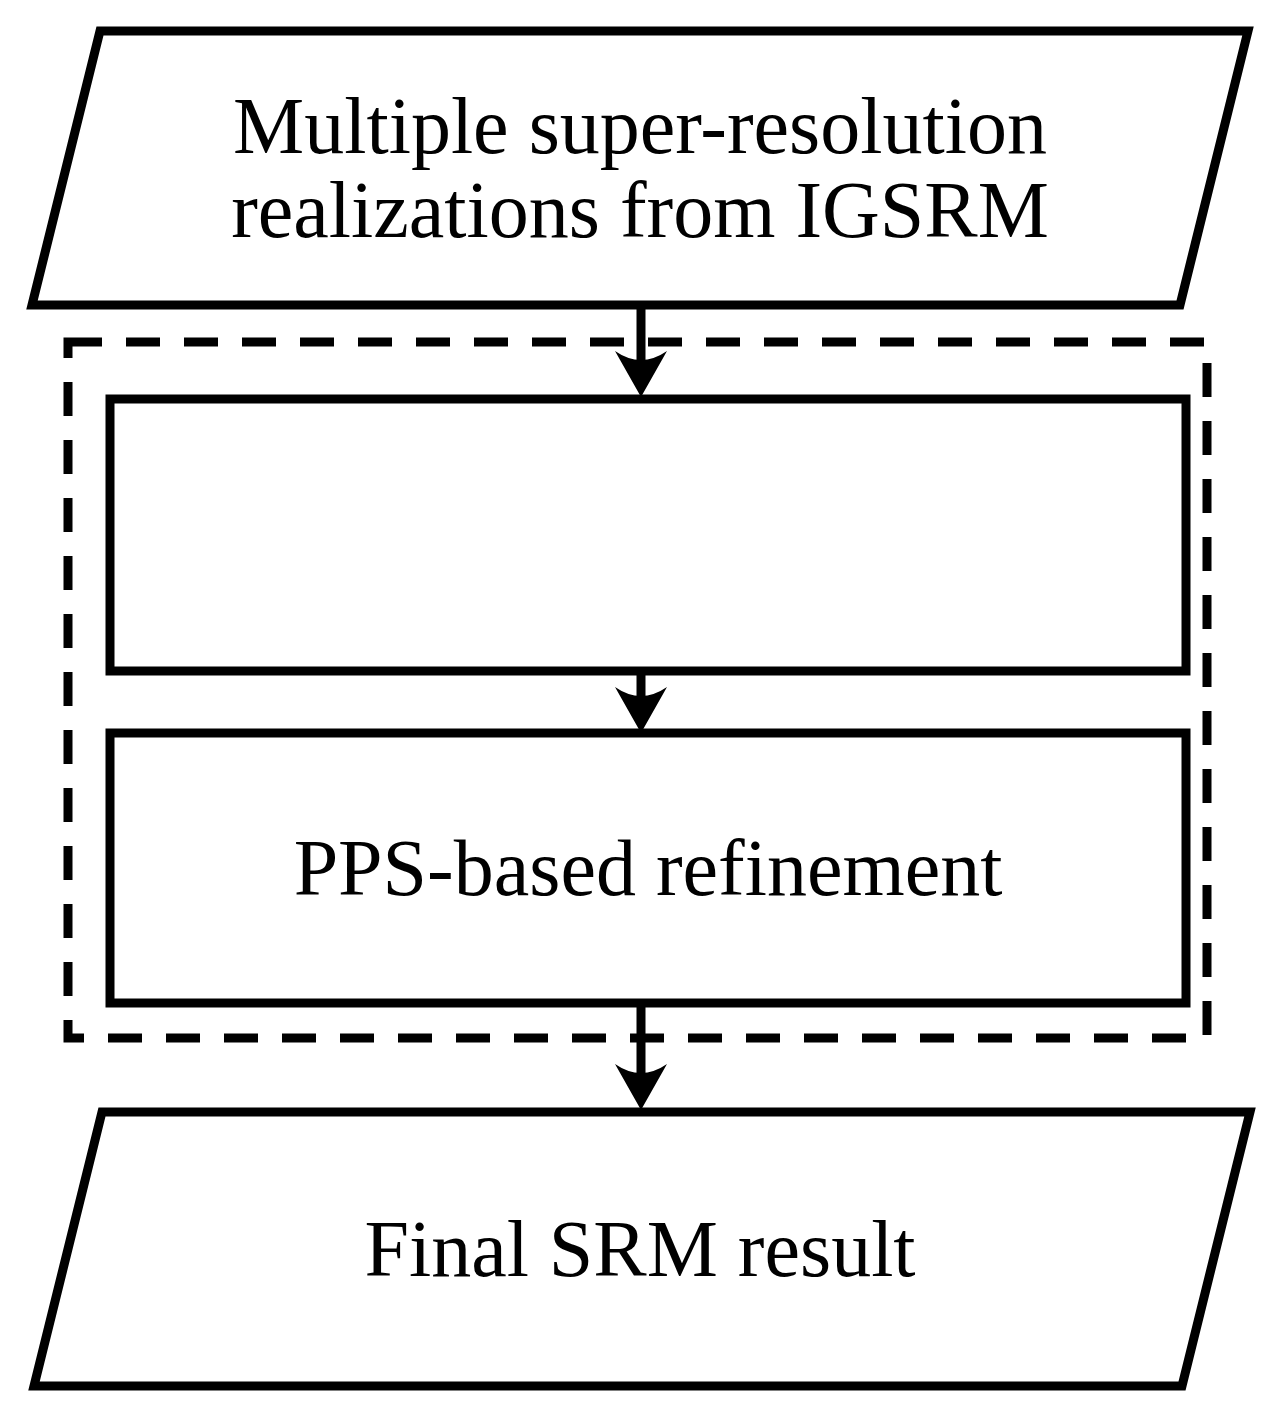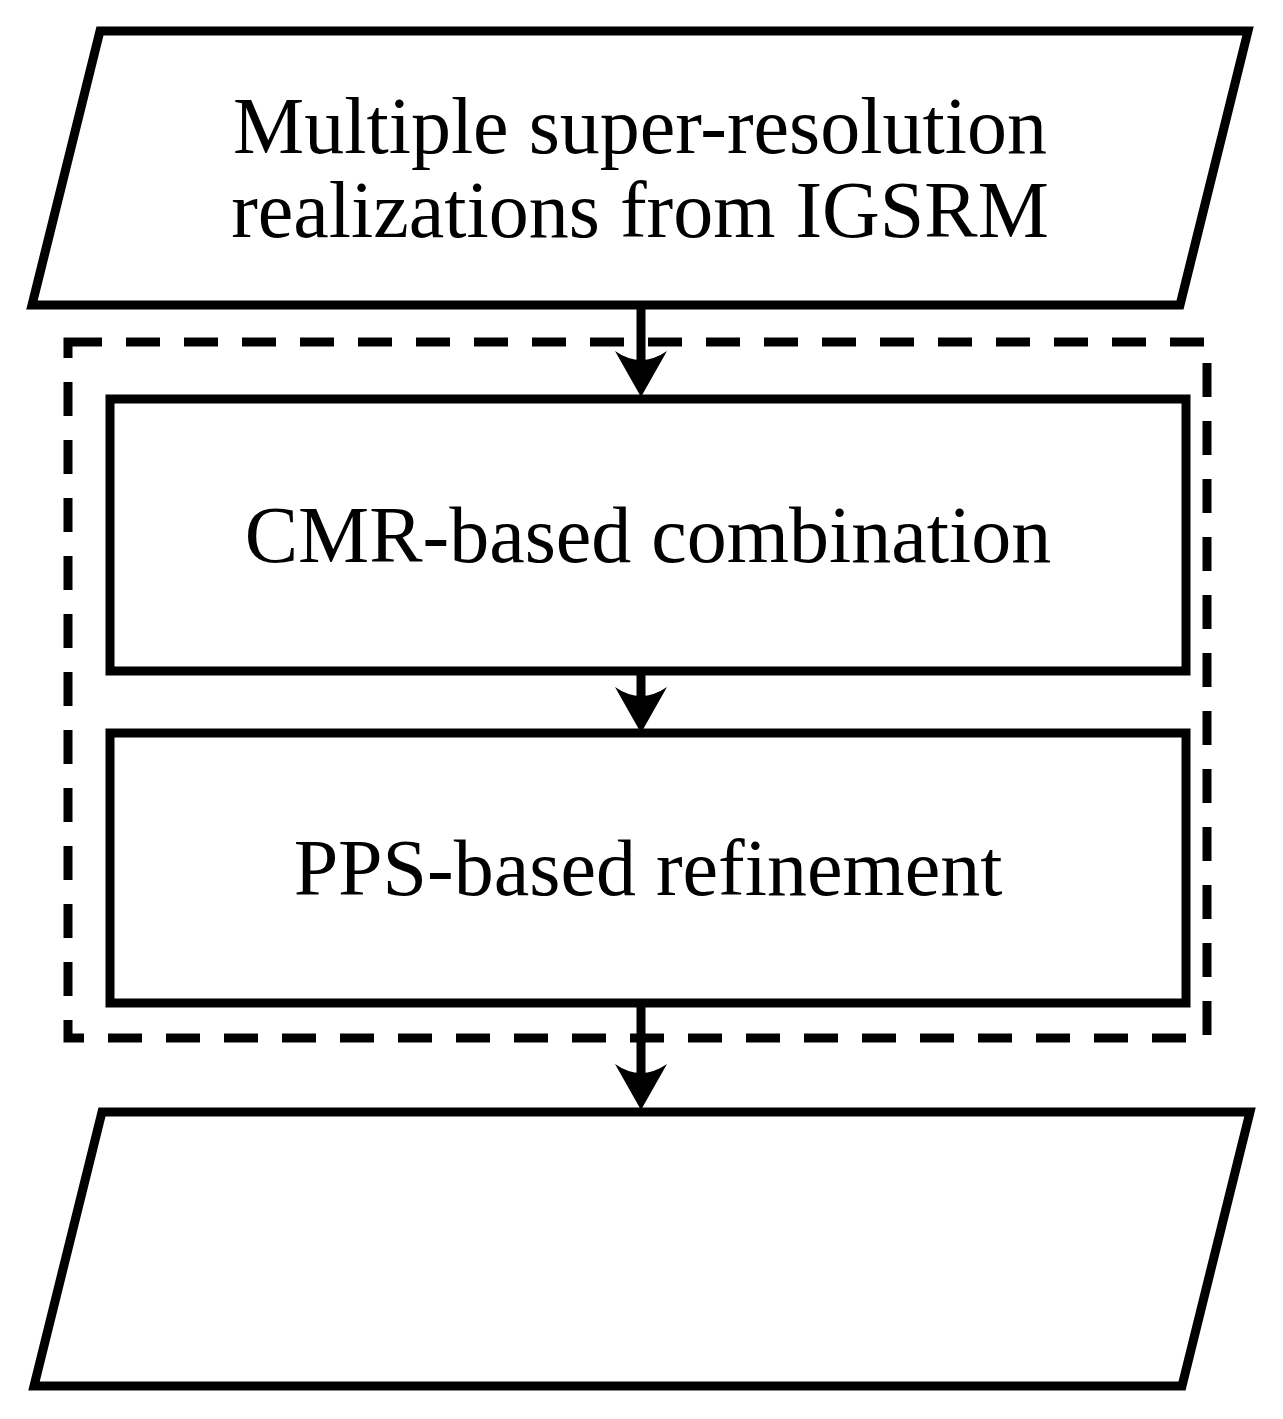--- a/index.html
+++ b/index.html
@@ -66,22 +66,22 @@
       <line x1="641" y1="1003" x2="641" y2="1098" stroke="#000000" stroke-width="9"></line>
       <path d="M 615,1064 Q 641,1082 667,1064 L 641,1110 Z" fill="#000000"></path>
     </g>
   </svg>
 
   <div class="node-label" style="left:30px; top:31px; width:1220px; height:274px;">
     <span>Multiple super-resolution</span>
     <span>realizations from IGSRM</span>
   </div>
 
-  <div class="node-label" style="left:110px; top:399px; width:1076px; height:272px;">
-    <span>CMR-based combination</span>
-  </div>
 
   <div class="node-label" style="left:110px; top:733px; width:1076px; height:270px;font-family:Liberation Serif, serif;">
     <span>PPS-based refinement</span>
   </div>
 
+  <div class="node-label" style="left:30px; top:1112px; width:1220px; height:274px;">
+    <span>Final SRM result</span>
+  </div>
 
 </div>
 
 </body></html>

